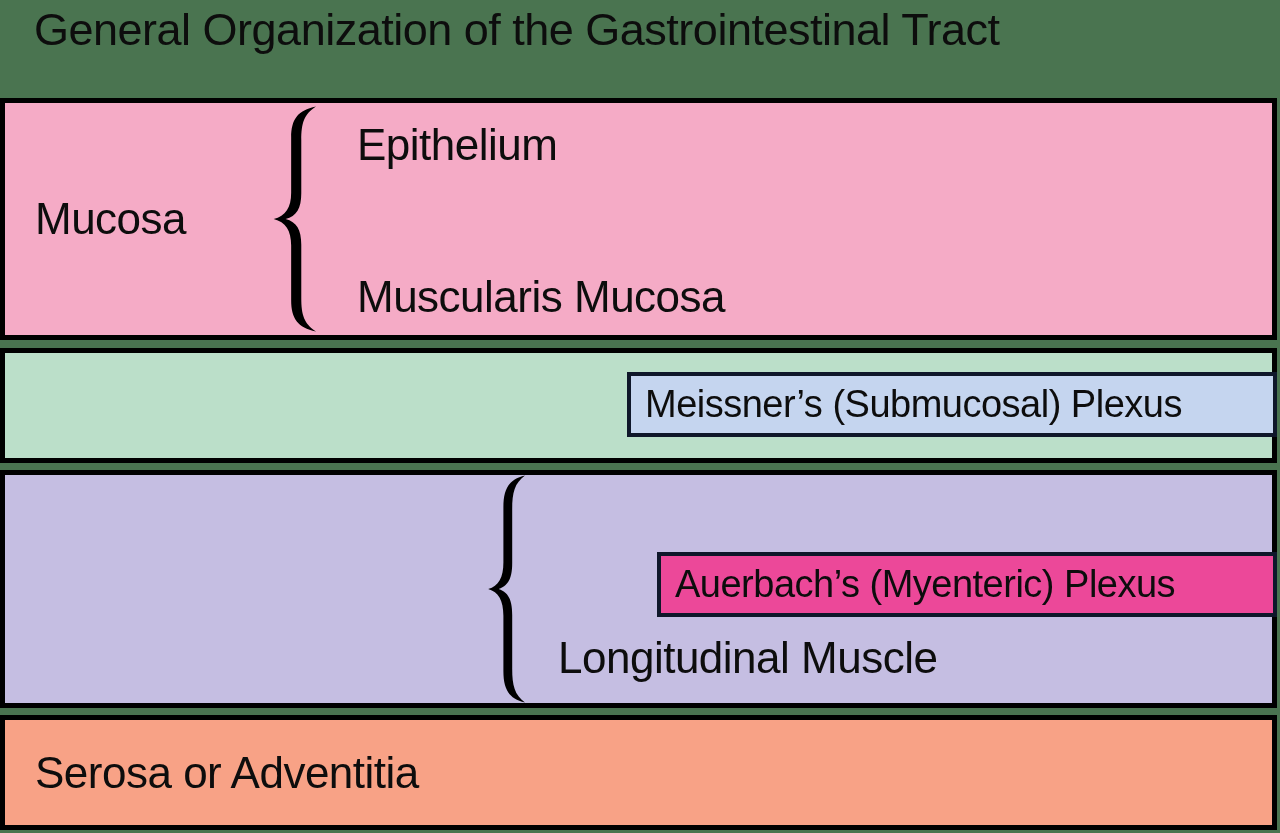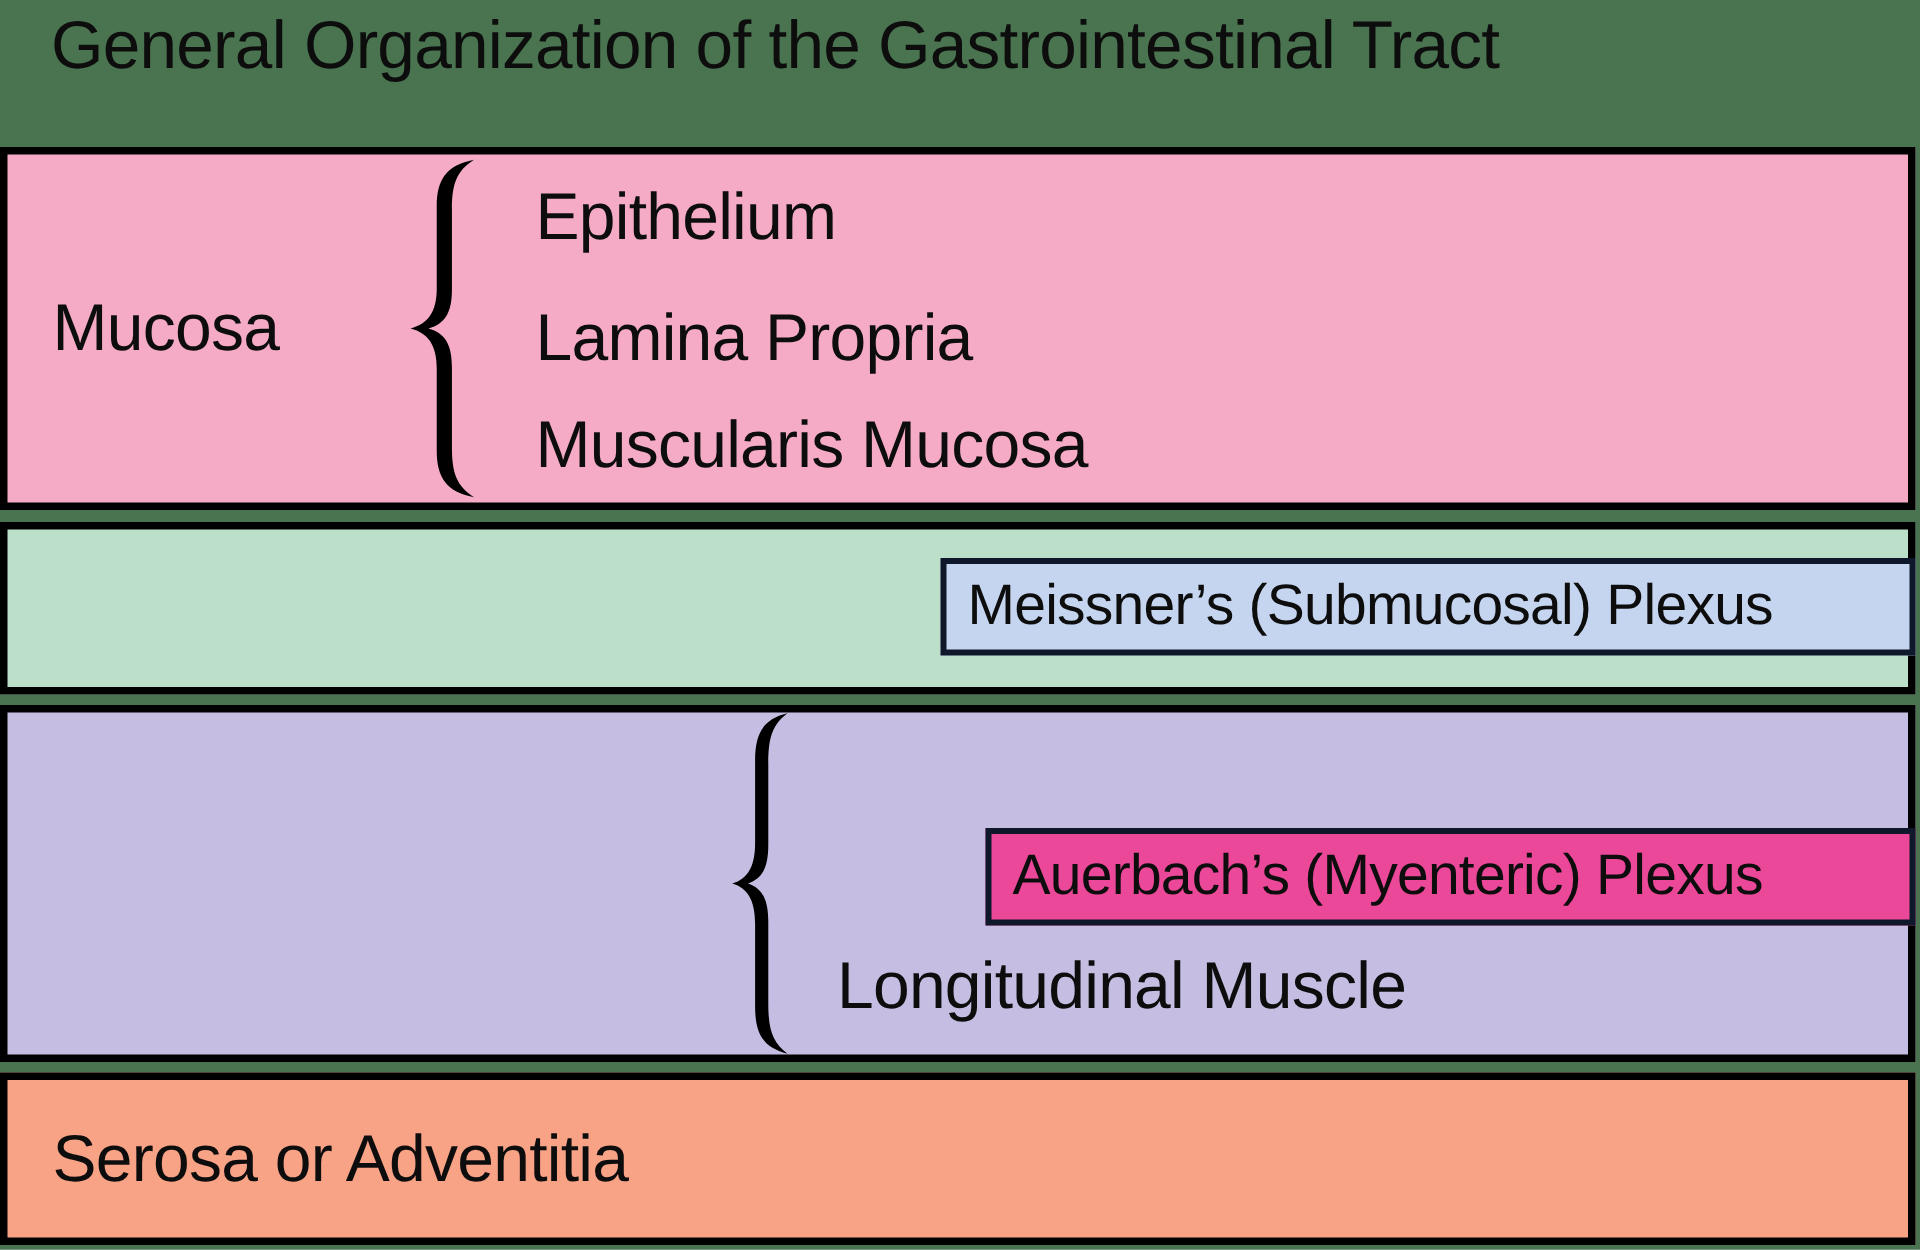--- a/index.html
+++ b/index.html
@@ -102,21 +102,20 @@
       C 29 146 34 136 34 116 L 34 46 C 34 24 37 12 50 2 Z"></path>
   </svg>
   <svg class="brace" id="brace-muscularis" viewBox="0 0 50 300" preserveAspectRatio="none" aria-hidden="true">
     <path fill="#000" d="M 50 2 C 30 7 23 19 23 43 L 23 115 C 23 135 17 146 4 150
       C 17 154 23 165 23 185 L 23 257 C 23 281 30 293 50 298
       C 37 288 34 276 34 254 L 34 184 C 34 164 29 154 17 150
       C 29 146 34 136 34 116 L 34 46 C 34 24 37 12 50 2 Z"></path>
   </svg>
 
   <div class="item" id="item-epithelium">Epithelium</div>
-  <div class="item" id="item-lamina-propria">Lamina Propria</div>
   <div class="item" id="item-muscularis-mucosa">Muscularis Mucosa</div>
 
   <div class="item" id="item-longitudinal-muscle">Longitudinal Muscle</div>
 
   <div class="plexus-box" id="plexus-meissners" style="background-color: rgb(197, 213, 239);">
     <span>Meissner’s (Submucosal) Plexus</span>
   </div>
   <div class="plexus-box" id="plexus-auerbachs" style="background-color: #ec4899;">
     <span>Auerbach’s (Myenteric) Plexus</span>
   </div>

